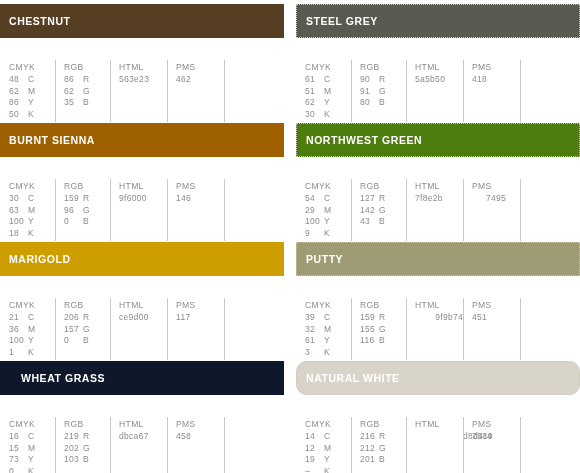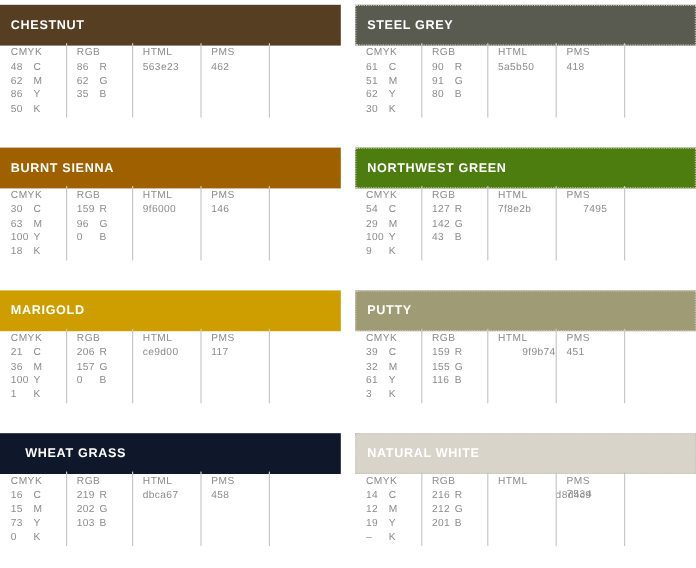--- a/index.html
+++ b/index.html
@@ -51,21 +51,21 @@
     font-size: 10.5px;
     font-weight: bold;
     letter-spacing: 0.55px;
     line-height: 1;
     white-space: nowrap;
   }
 
   
   .spec-table {
     position: absolute;
-    top: 36px;
+    top: 60px;
     left: 0;
     width: 284px;
     height: 62px;
     display: flex;
   }
   .spec-col {
     position: relative;
     padding-left: 9px;
     padding-top: 1px;
   }
@@ -491,21 +491,21 @@
           <div class="spec-plain" style="margin-top: 1px;">dbca67</div>
         </div>
         <div class="spec-col c-pms divided">
           <div class="spec-head">PMS</div>
           <div class="spec-plain" style="margin-top: 1px;">458</div>
         </div>
         <div class="spec-col c-empty divided"></div>
       </div>
     </div>
     <div class="swatch-card">
-      <div class="swatch-bar bordered" style="background: rgb(216, 212, 201);">
+      <div class="swatch-bar bordered" style="background: rgb(216, 212, 201); border-radius: 11px;">
         <span class="swatch-name" style="color: rgb(255, 255, 255);">NATURAL WHITE</span>
       </div>
       <div class="spec-table">
         <div class="spec-col c-cmyk">
           <div class="spec-head">CMYK</div>
           <div class="spec-rows">
             <div class="spec-row">
               <span class="spec-val">14</span>
               <span class="spec-lbl">C</span>
             </div>
@@ -539,18 +539,18 @@
               <span class="spec-lbl">B</span>
             </div>
           </div>
         </div>
         <div class="spec-col c-html divided">
           <div class="spec-head">HTML</div>
           <div class="spec-plain" style="margin-top: 1px; margin-left: 48px;">d8d4c9</div>
         </div>
         <div class="spec-col c-pms divided">
           <div class="spec-head">PMS</div>
-          <div class="spec-plain" style="margin-top: 1px; font-family: Liberation Mono, monospace;">7534</div>
+          <div class="spec-plain" style="margin-top: 1px;">7534</div>
         </div>
         <div class="spec-col c-empty divided"></div>
       </div>
     </div>
   </div>
 
 </body></html>

